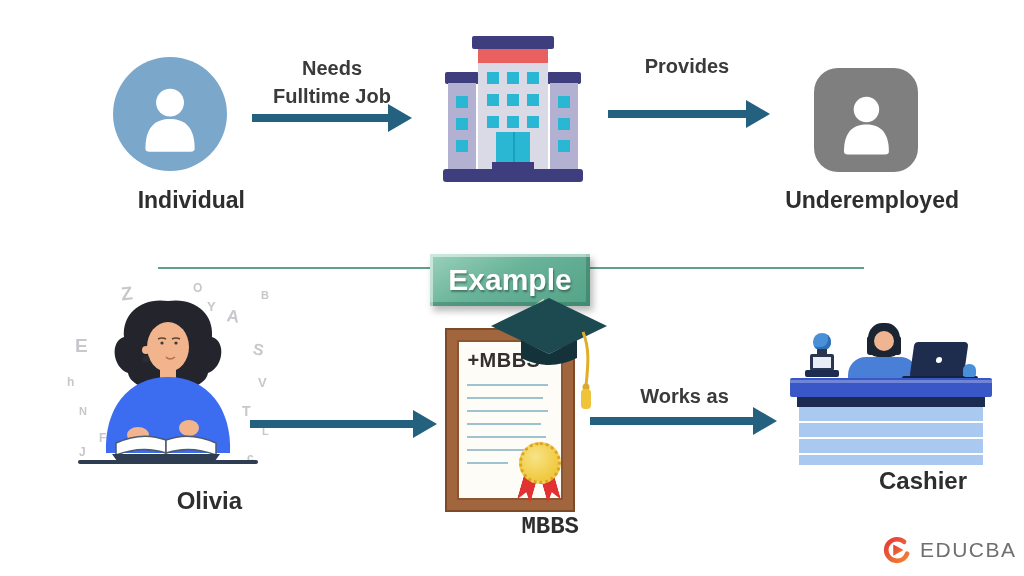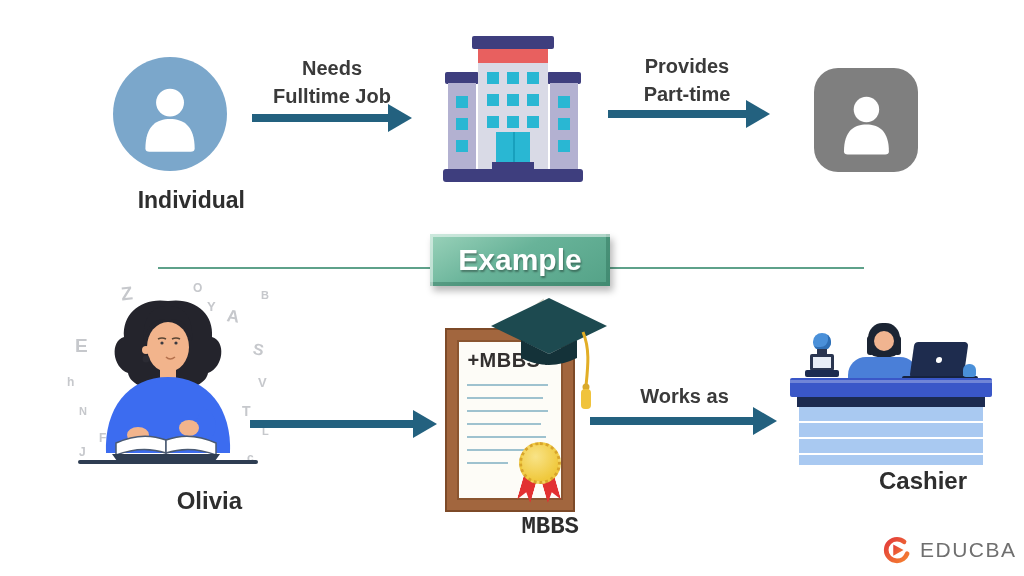--- a/index.html
+++ b/index.html
@@ -53,21 +53,21 @@
   .b-cl     { left:-3px; } .b-cr{ left:99px; }
   .b-win    { width:12px; height:12px; background:#29b7d3; }
   .b-door   { left:48px; top:96px; width:34px; height:37px; background:#29b7d3; }
   .b-door::after{ content:""; position:absolute; left:50%; top:0; width:2px; height:100%; background:#18a0bd; }
   .b-step   { left:44px; top:126px; width:42px; height:8px; background:#3e3e7e; }
   .b-base   { left:-5px; top:133px; width:140px; height:13px; background:#3e3e7e; border-radius:3px; }
 
   
   .example-line{ position:absolute; left:158px; top:267px; width:706px; height:2px; background:#5ea18a; }
   .example-btn{
-    position:absolute; left:430px; top:234px; width:180px; height:52px;
+    position:absolute; left:430px; top:254px; width:160px; height:52px;
     background:linear-gradient(150deg,#9ad2ba 0%, #68b399 45%, #54a287 100%);
     box-shadow: inset 3px 3px 0 rgba(255,255,255,.5),
                 inset -4px -4px 0 rgba(32,96,74,.35),
                 3px 5px 7px rgba(0,0,0,.28);
     display:flex; align-items:center; justify-content:center;
   }
   .example-btn span{
     font-size:30px; font-weight:bold; color:#fff;
     text-shadow:1px 2px 2px rgba(0,0,0,.35);
   }
@@ -194,33 +194,33 @@
     <div class="b-win" style="left:39px; top:80px;"></div>
     <div class="b-win" style="left:59px; top:80px;"></div>
     <div class="b-win" style="left:79px; top:80px;"></div>
     <div class="b-door"></div>
       <div class="b-step"></div>
       <div class="b-base"></div>
   </div>
 
   <div class="arrow-lbl" style="left:612px; top:52px; width:150px;">
     <div>Provides</div>
-    <div>Part-time</div>
   </div>
   <div class="arrow" style="left:608px; top:100px; width:162px;">
     <div class="shaft"></div>
       <div class="head"></div>
   </div>
 
   <div class="person-tile">
     <svg class="person-svg" viewBox="0 0 100 100">
       <circle cx="50" cy="30" r="17" fill="#ffffff"></circle>
       <path d="M20 86 C20 58 34 50 50 50 C66 50 80 58 80 86 Q80 90 75 90 L25 90 Q20 90 20 86 Z" fill="#ffffff"></path>
     </svg>
   </div>
+  <div class="node-lbl" style="left:775px; top:187px; width:184px;">Underemployed</div>
 
   <div class="example-line"></div>
   <div class="example-btn">
     <span>Example</span>
   </div>
 
   <div class="letters">
     <span>Z</span>
     <span>O</span>
     <span>Y</span>

